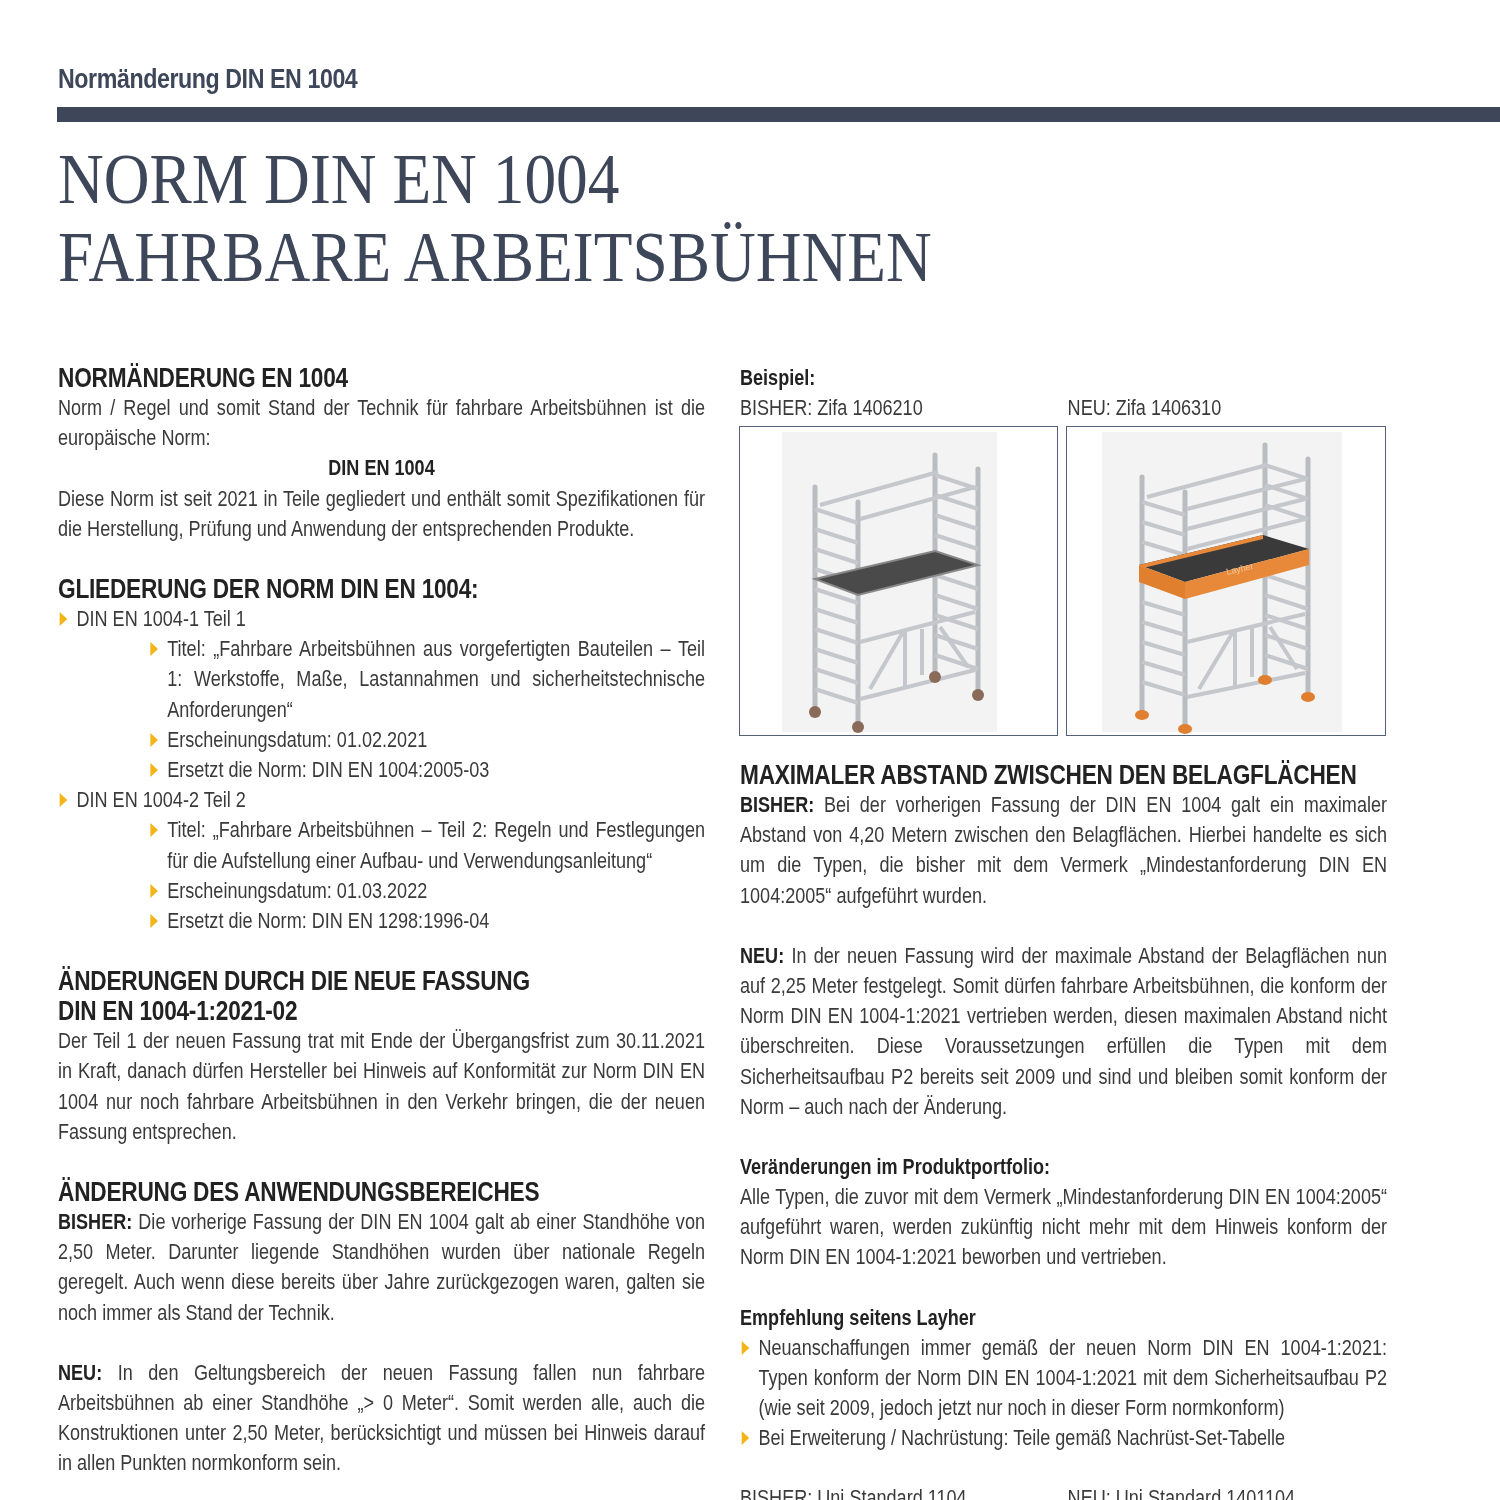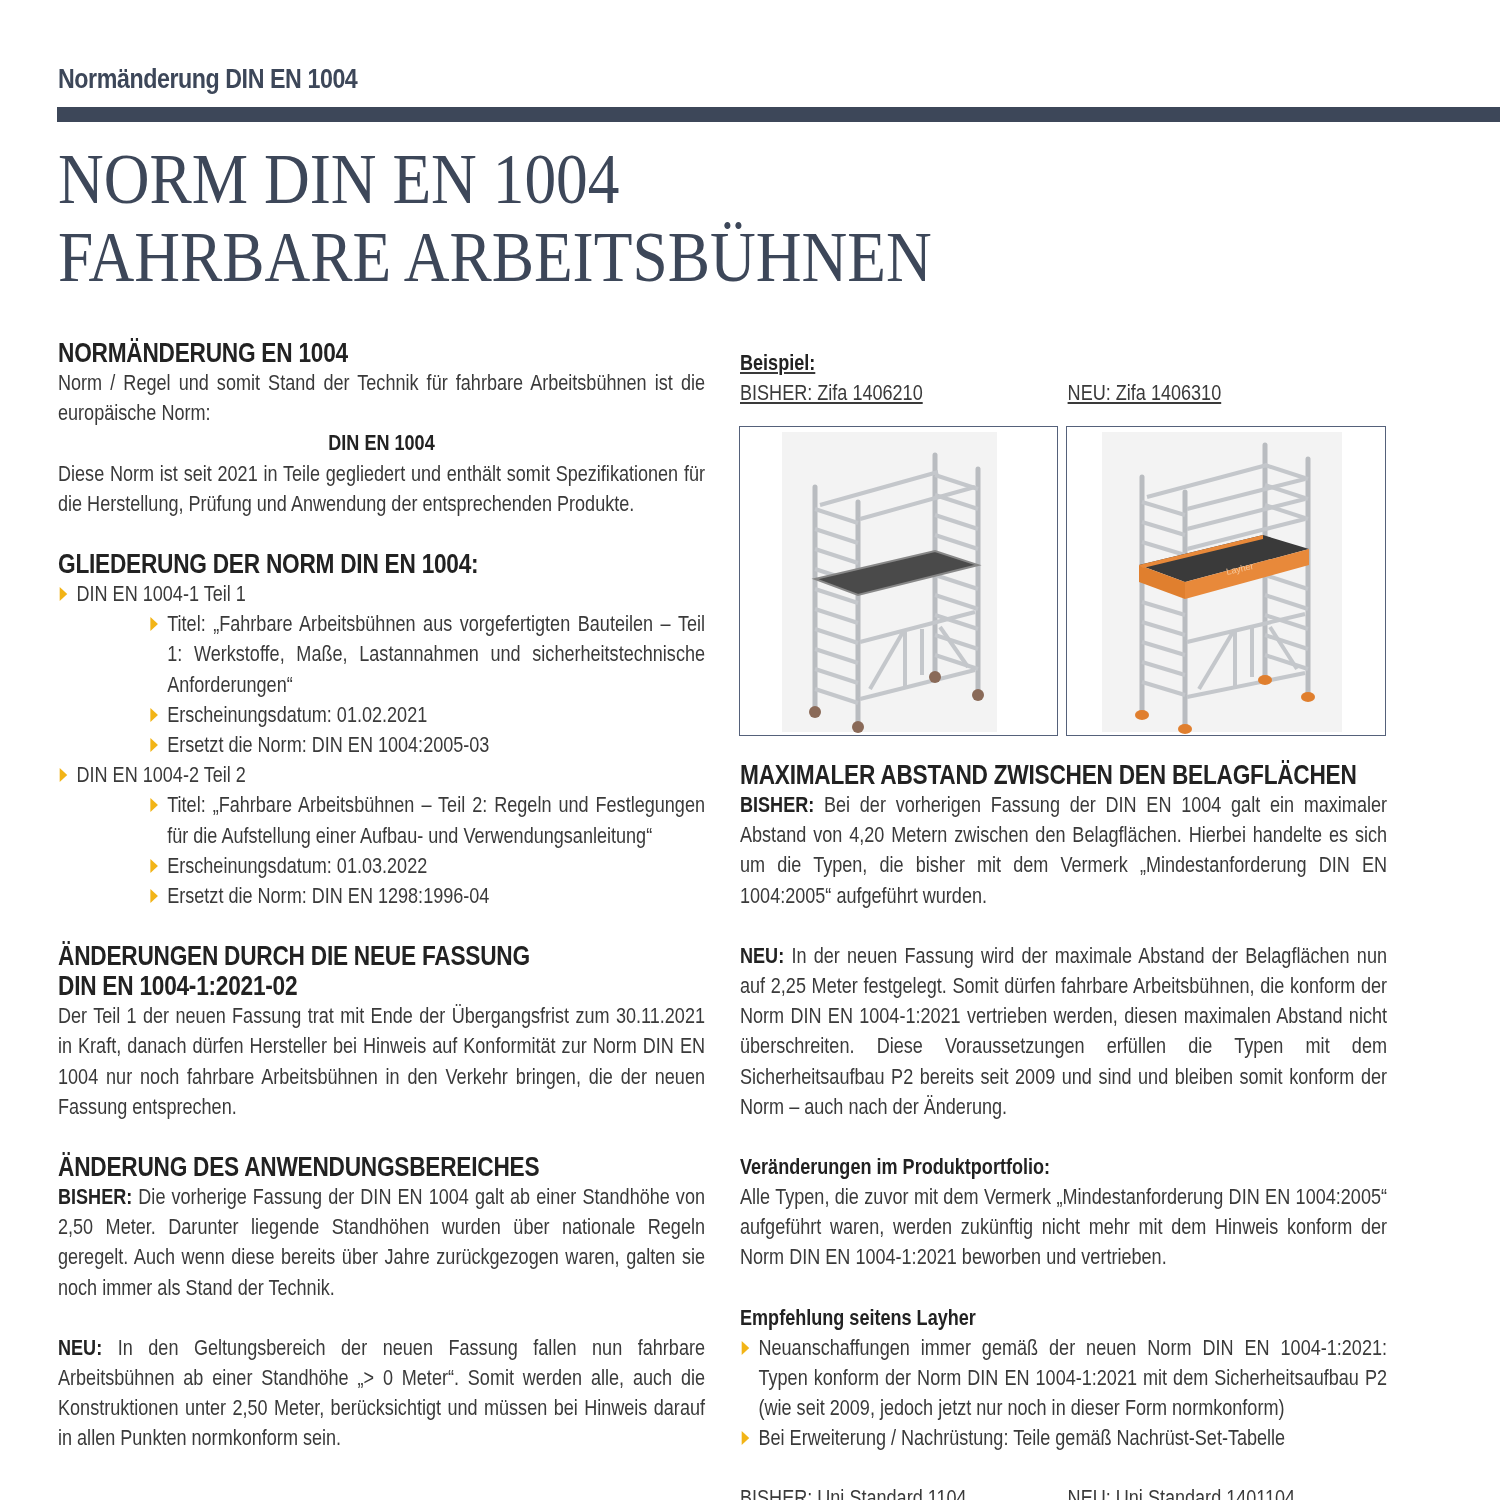--- a/index.html
+++ b/index.html
@@ -17,23 +17,23 @@
       background: #3d4759;
     }
     .main-title {
       position: absolute; left: 58px; top: 140px;
       font-family: "Liberation Serif", serif; font-weight: normal;
       font-size: 72px; line-height: 78px; color: #3d4759;
       transform: scaleX(0.88); transform-origin: left top;
       white-space: nowrap;
     }
 
-    .col { position: absolute; width: 647px; }
+    .col { position: absolute; width: 647px; margin-top: 25px; }
     .col-left { left: 58px; top: 338px; }
-    .col-right { left: 740px; top: 348px; text-decoration: underline; }
+    .col-right { left: 740px; top: 338px; }
 
     .condensed {
       transform: scaleX(0.84); transform-origin: left top;
       width: calc(647px / 0.84);
     }
 
     h2 {
       font-family: "Liberation Sans", sans-serif; font-weight: bold;
       font-size: 27px; line-height: 30px; color: #222;
       letter-spacing: -0.3px;

